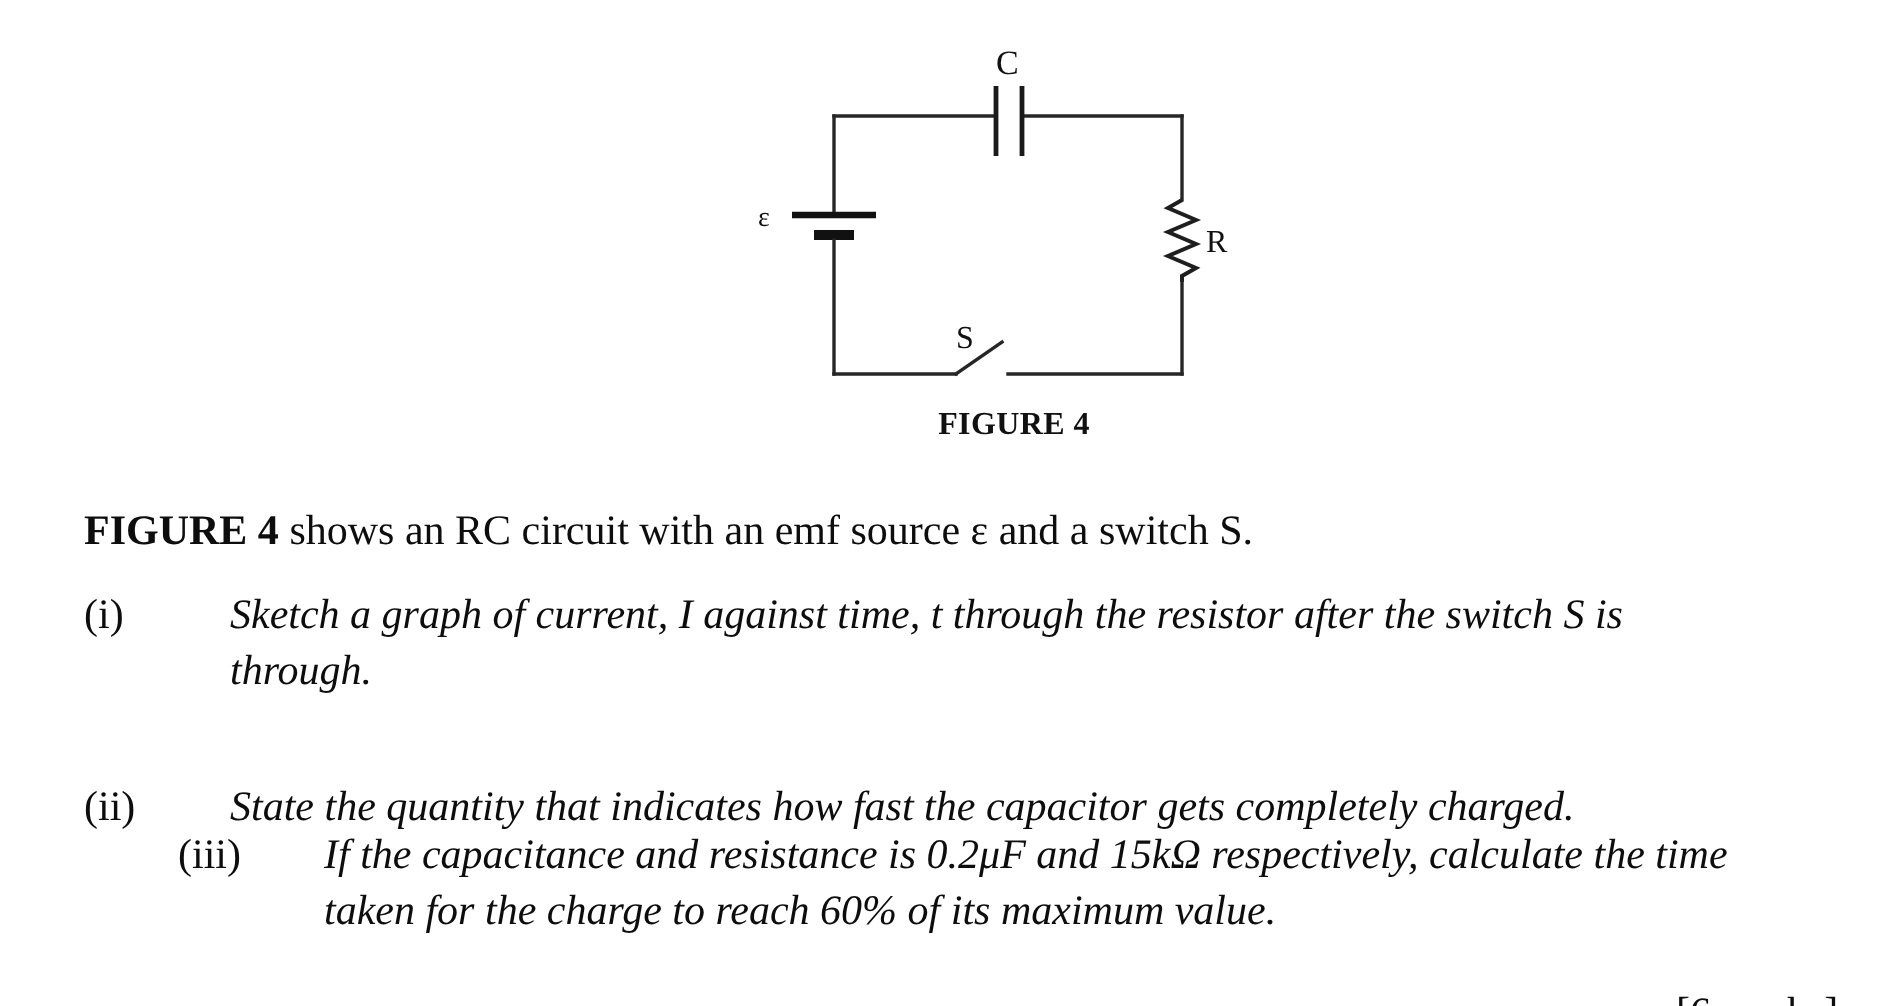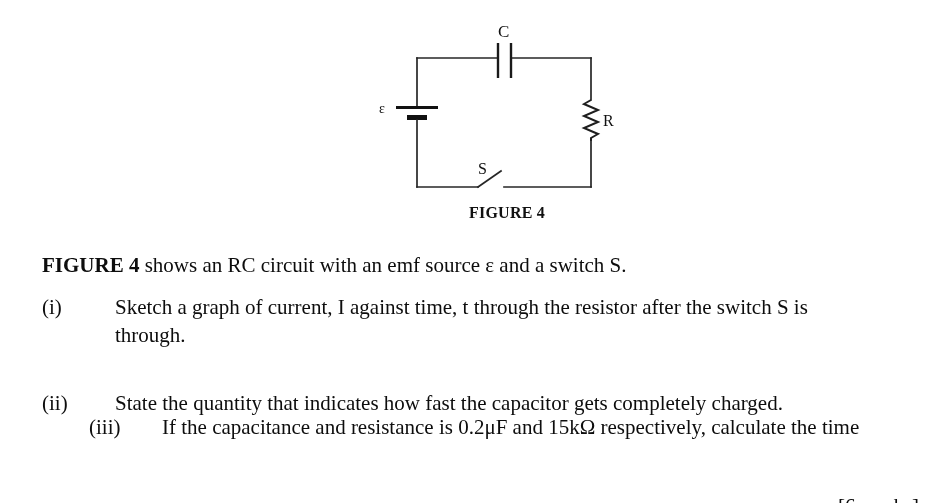--- a/index.html
+++ b/index.html
@@ -83,21 +83,21 @@
     left: 42px;
     font-size: 21px;
     line-height: 28px;
   }
   .q-text {
     position: absolute;
     left: 115px;
     font-size: 21px;
     line-height: 28px;
   }
-  .q-text span { display: block; white-space: nowrap; }
+  .q-text span { display: block; white-space: nowrap; font-style: italic; }
   .q1 { top: 293px; }
   .q2 { top: 389px; }
   .q3 { top: 413px; margin-left: 47px; }
   .marks {
     position: absolute;
     left: 838px;
     top: 492px;
     font-size: 21px;
     line-height: 28px;
     white-space: nowrap;
@@ -147,17 +147,18 @@
   </div>
 
   <div class="q-label q2">(ii)</div>
   <div class="q-text q2">
     <span>State the quantity that indicates how fast the capacitor gets completely charged.</span>
   </div>
 
   <div class="q-label q3">(iii)</div>
   <div class="q-text q3">
     <span>If the capacitance and resistance is 0.2μF and 15kΩ respectively, calculate the time</span>
+    <span>taken for the charge to reach 60% of its maximum value.</span>
   </div>
 
   <div class="marks">[6 marks]</div>
 
 </div>
 
 </body></html>

